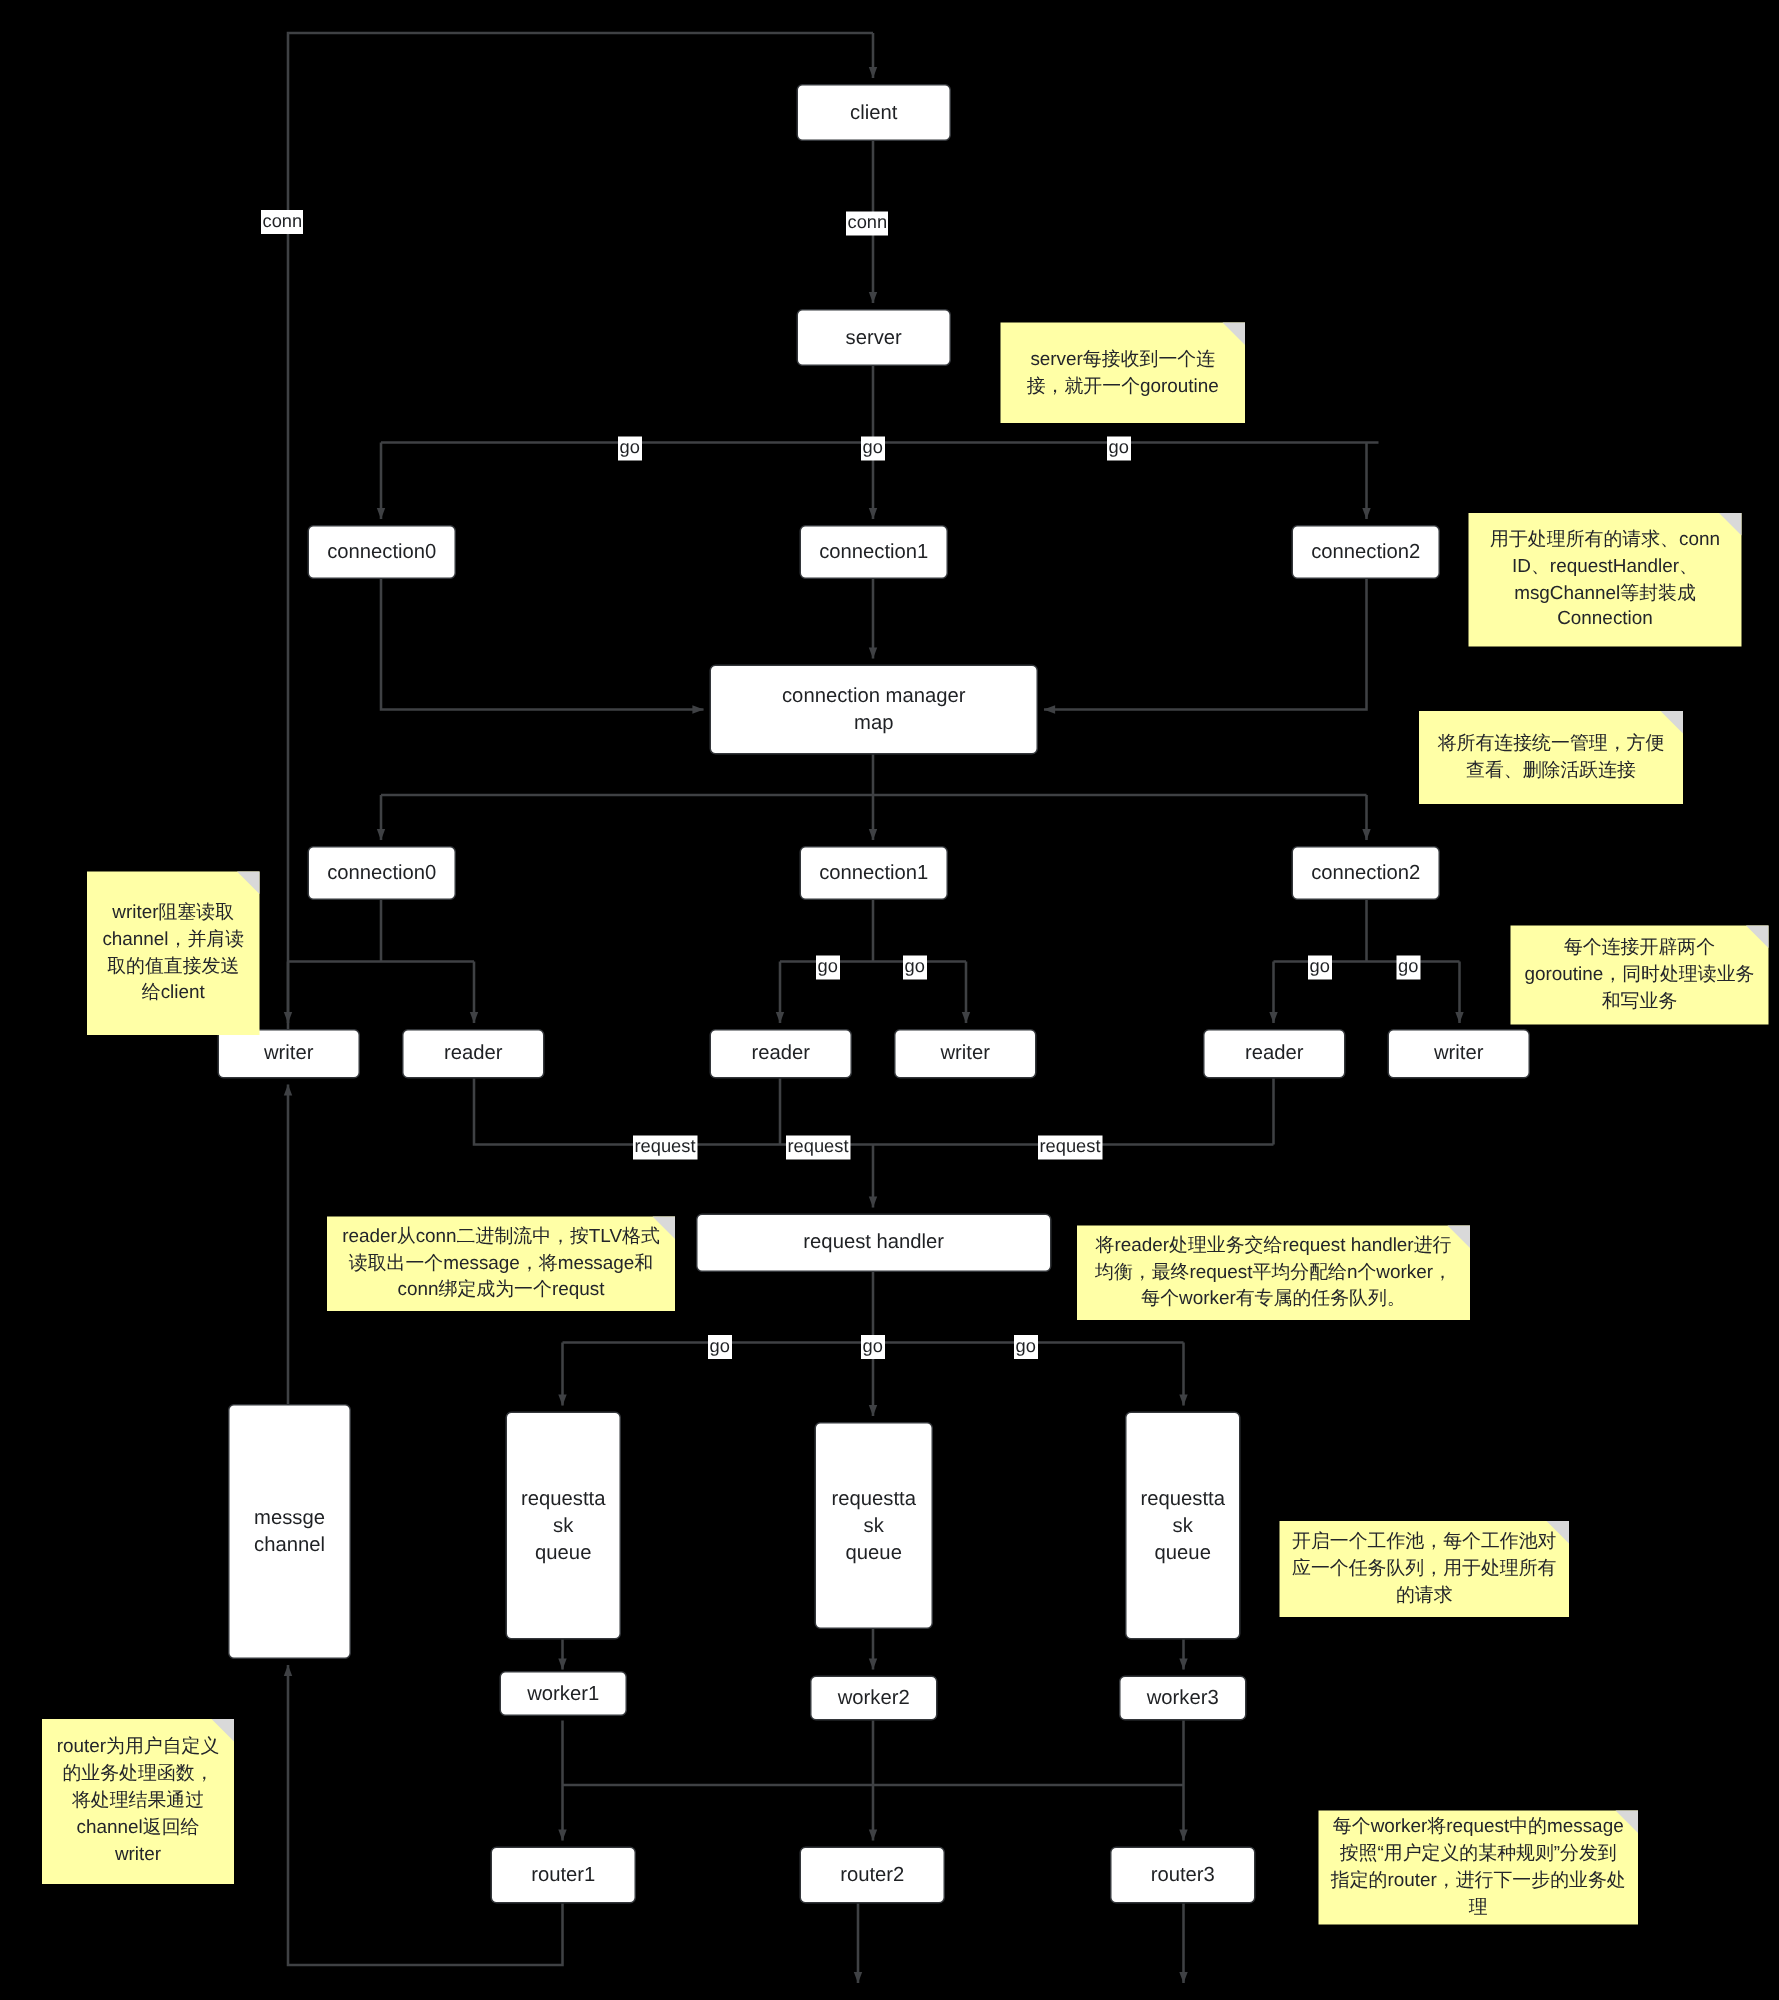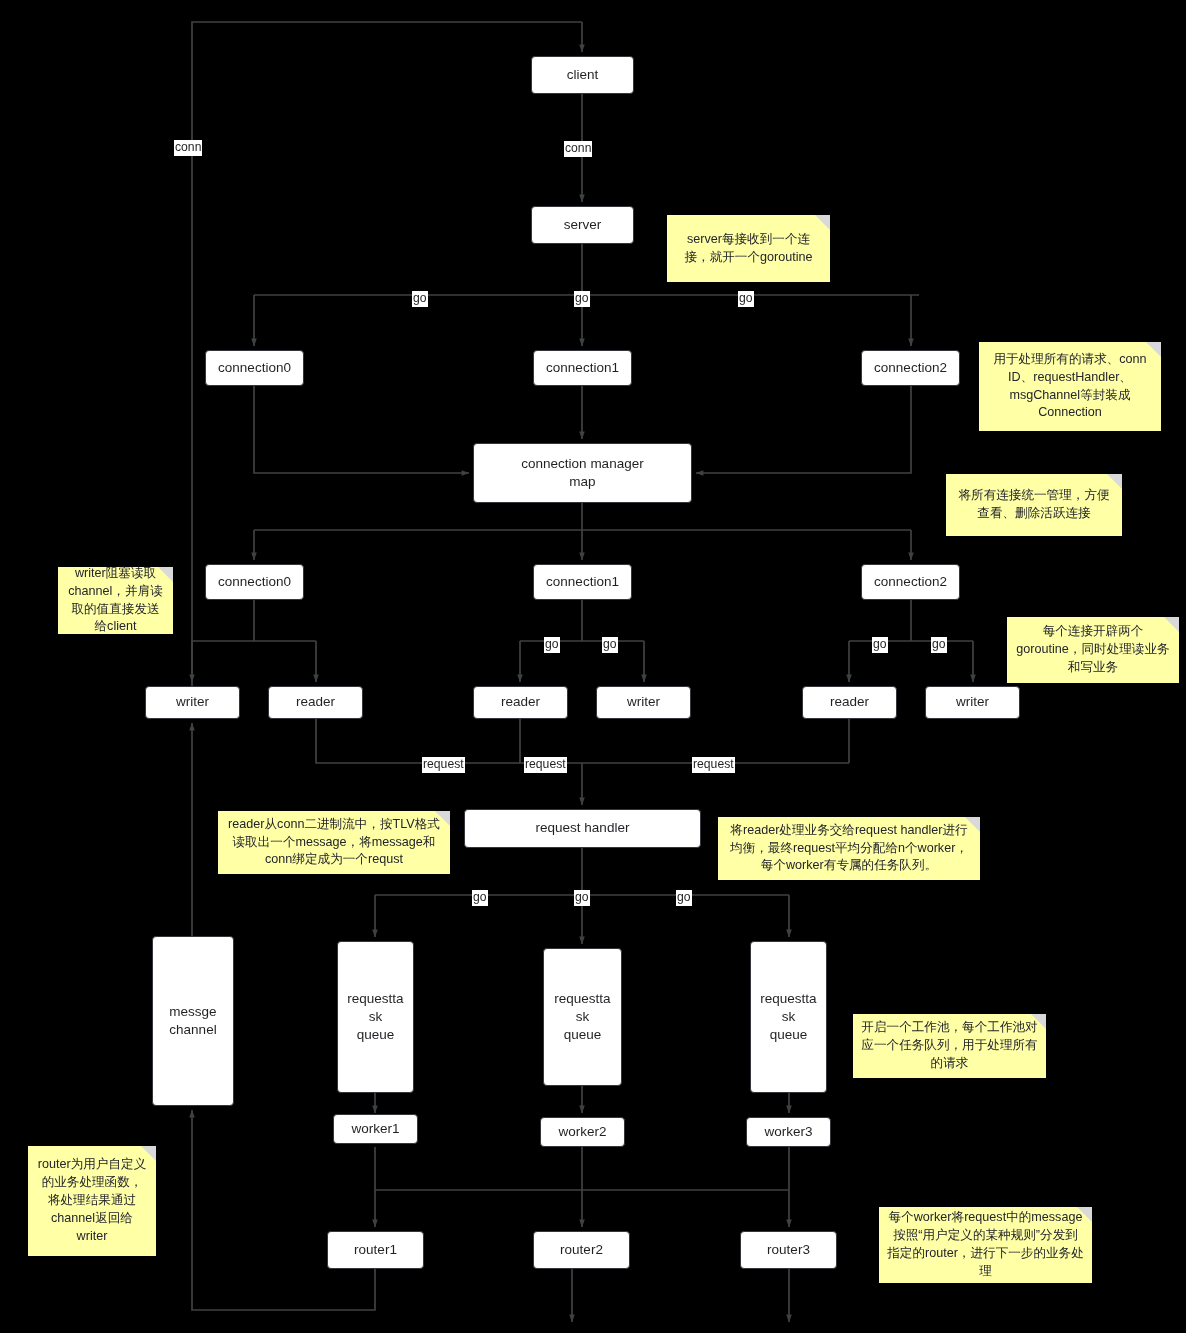--- a/index.html
+++ b/index.html
@@ -206,21 +206,21 @@
   <div class="note" style="left:979px;top:320px;width:182px;height:89px;">
     <span class="fold"></span>
     <span>用于处理所有的请求、conn ID、requestHandler、msgChannel等封装成Connection</span>
   </div>
 
   <div class="note" style="left:946px;top:452px;width:176px;height:62px;">
     <span class="fold"></span>
     <span>将所有连接统一管理，方便查看、删除活跃连接</span>
   </div>
 
-  <div class="note" style="left:58px;top:545px;width:115px;height:67px;">
+  <div class="note" style="left:58px;top:559px;width:115px;height:109px;">
     <span class="fold"></span>
     <span>writer阻塞读取channel，并肩读取的值直接发送给client</span>
   </div>
 
   <div class="note" style="left:1007px;top:595px;width:172px;height:66px;">
     <span class="fold"></span>
     <span>每个连接开辟两个goroutine，同时处理读业务和写业务</span>
   </div>
 
   <div class="note" style="left:218px;top:789px;width:232px;height:63px;">

